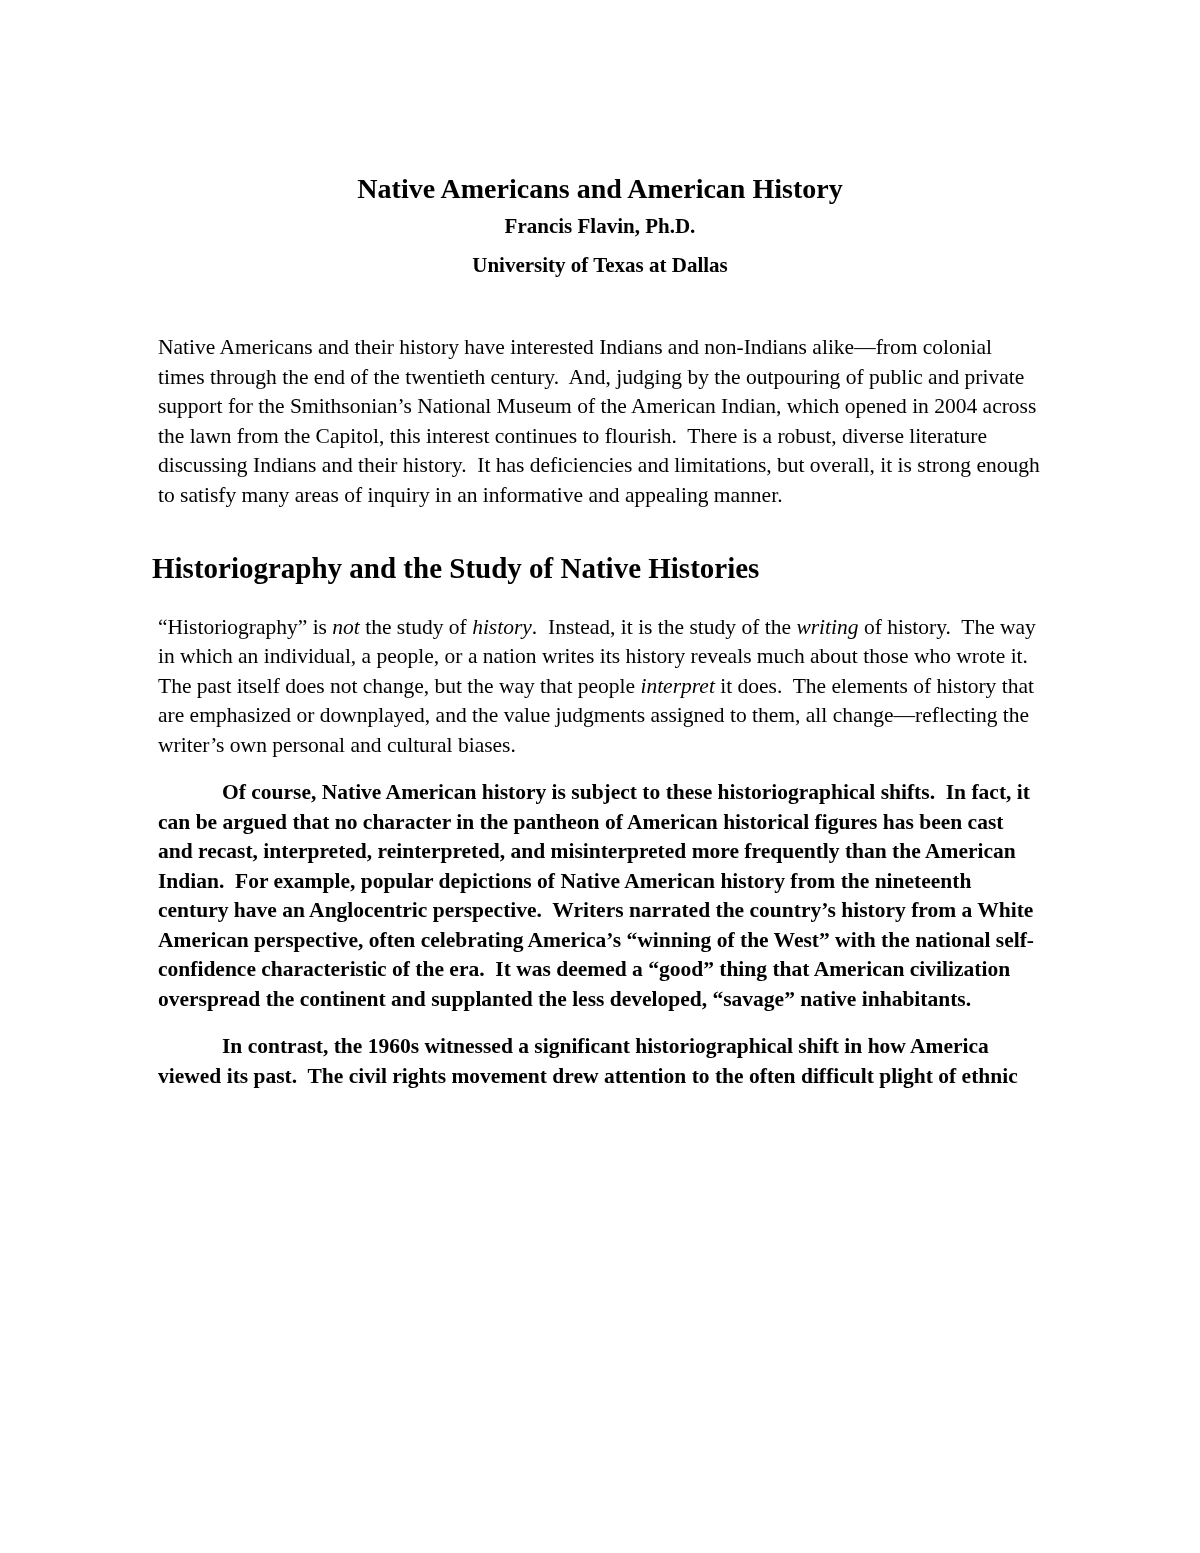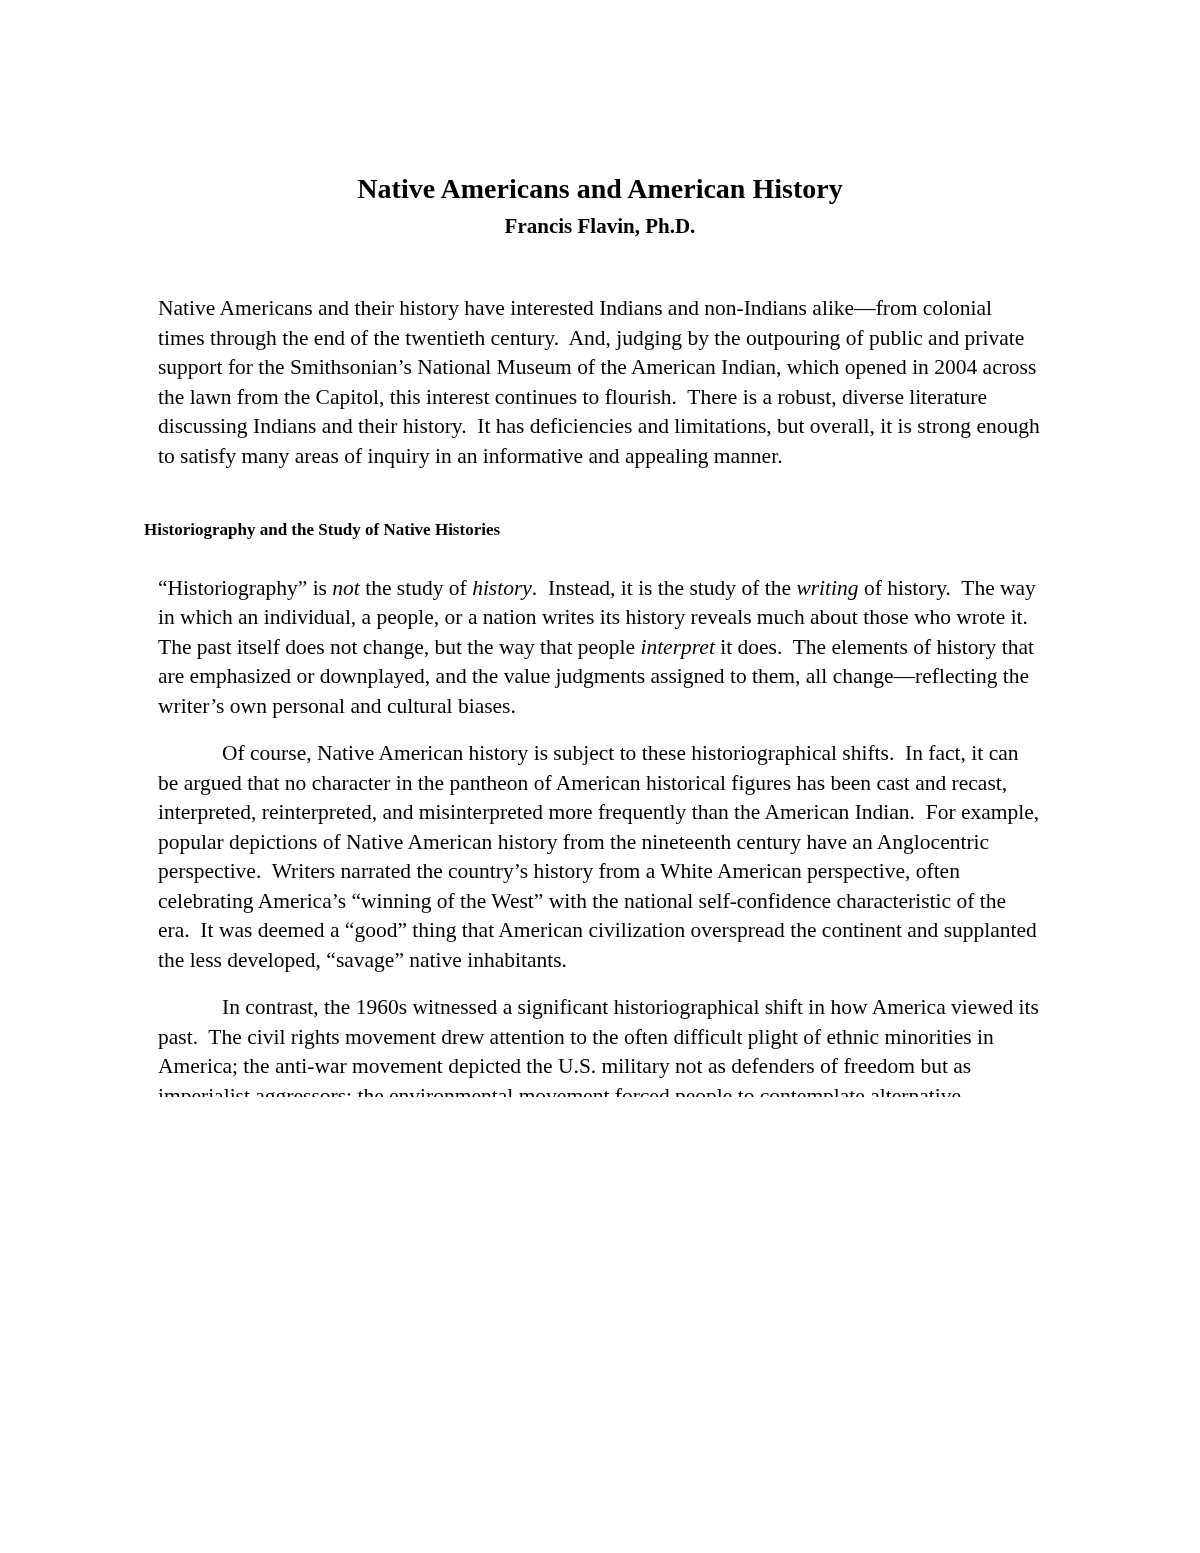--- a/index.html
+++ b/index.html
@@ -42,39 +42,41 @@
   }
   .para {
     margin: 18px;
     font-size: 21.5px;
     line-height: 29.5px;
     text-align: left;
     white-space: pre-wrap;
   }
   .para.indent {
     text-indent: 64px;
+    font-weight: bold;
   }
   .section-heading {
-    margin: 4px;
+    margin: 12px;
     margin-top: 44px;
-    font-size: 17px;
+    font-size: 29px;
     line-height: 29.5px;
     font-weight: bold;
   }
   .paragraphs {
     margin-top: 29px;
   }
 </style>
 </head>
 <body>
 
 <div class="page">
   <header class="doc-header">
     <h1 class="title">Native Americans and American History</h1>
     <div class="byline">Francis Flavin, Ph.D.</div>
+    <div class="byline affiliation">University of Texas at Dallas</div>
   </header>
 
   <main class="doc-body">
     <p class="para">Native Americans and their history have interested Indians and non-Indians alike—from colonial times through the end of the twentieth century.  And, judging by the outpouring of public and private support for the Smithsonian’s National Museum of the American Indian, which opened in 2004 across the lawn from the Capitol, this interest continues to flourish.  There is a robust, diverse literature discussing Indians and their history.  It has deficiencies and limitations, but overall, it is strong enough to satisfy many areas of inquiry in an informative and appealing manner.</p>
     <h2 class="section-heading">Historiography and the Study of Native Histories</h2>
     <section class="paragraphs">
         <p class="para"><span>“Historiography” is </span><i>not</i><span> the study of </span><i>history</i><span>.  Instead, it is the study of the </span><i>writing</i><span> of history.  The way in which an individual, a people, or a nation writes its history reveals much about those who wrote it.  The past itself does not change, but the way that people </span><i>interpret</i><span> it does.  The elements of history that are emphasized or downplayed, and the value judgments assigned to them, all change—reflecting the writer’s own personal and cultural biases.</span></p>
         <p class="para indent"><span>Of course, Native American history is subject to these historiographical shifts.  In fact, it can be argued that no character in the pantheon of American historical figures has been cast and recast, interpreted, reinterpreted, and misinterpreted more frequently than the American Indian.  For example, popular depictions of Native American history from the nineteenth century have an Anglocentric perspective.  Writers narrated the country’s history from a White American perspective, often celebrating America’s “winning of the West” with the national self-confidence characteristic of the era.  It was deemed a “good” thing that American civilization overspread the continent and supplanted the less developed, “savage” native inhabitants.</span></p>
         <p class="para indent"><span>In contrast, the 1960s witnessed a significant historiographical shift in how America viewed its past.  The civil rights movement drew attention to the often difficult plight of ethnic minorities in America; the anti-war movement depicted the U.S. military not as defenders of freedom but as imperialist aggressors; the environmental movement forced people to contemplate alternative lifestyles that were less destructive of nature; and the hippies rejected traditional White Anglo-Saxon Protestant values and attempted to create an alternative culture.  Those who interpret the past are often influenced by the social, cultural, and political issues of their own time, and these issues often prompt them to reconsider long-held assumptions within the context of those newly-arisen issues.  Not surprisingly, the changes of the 1960s influenced historians, writers, film-makers, and other Americans—causing them to view Indians in an increasingly sympathetic and favorable light.  They perceived Indians as a historically-oppressed minority victimized by imperial conquest and as a dignified, peace-loving people who lived harmoniously with nature.  Furthermore, they became increasingly critical of Europeans, Americans, and the United States government.  Over-dramatizing things a bit, some people</span></p>
       </section>

